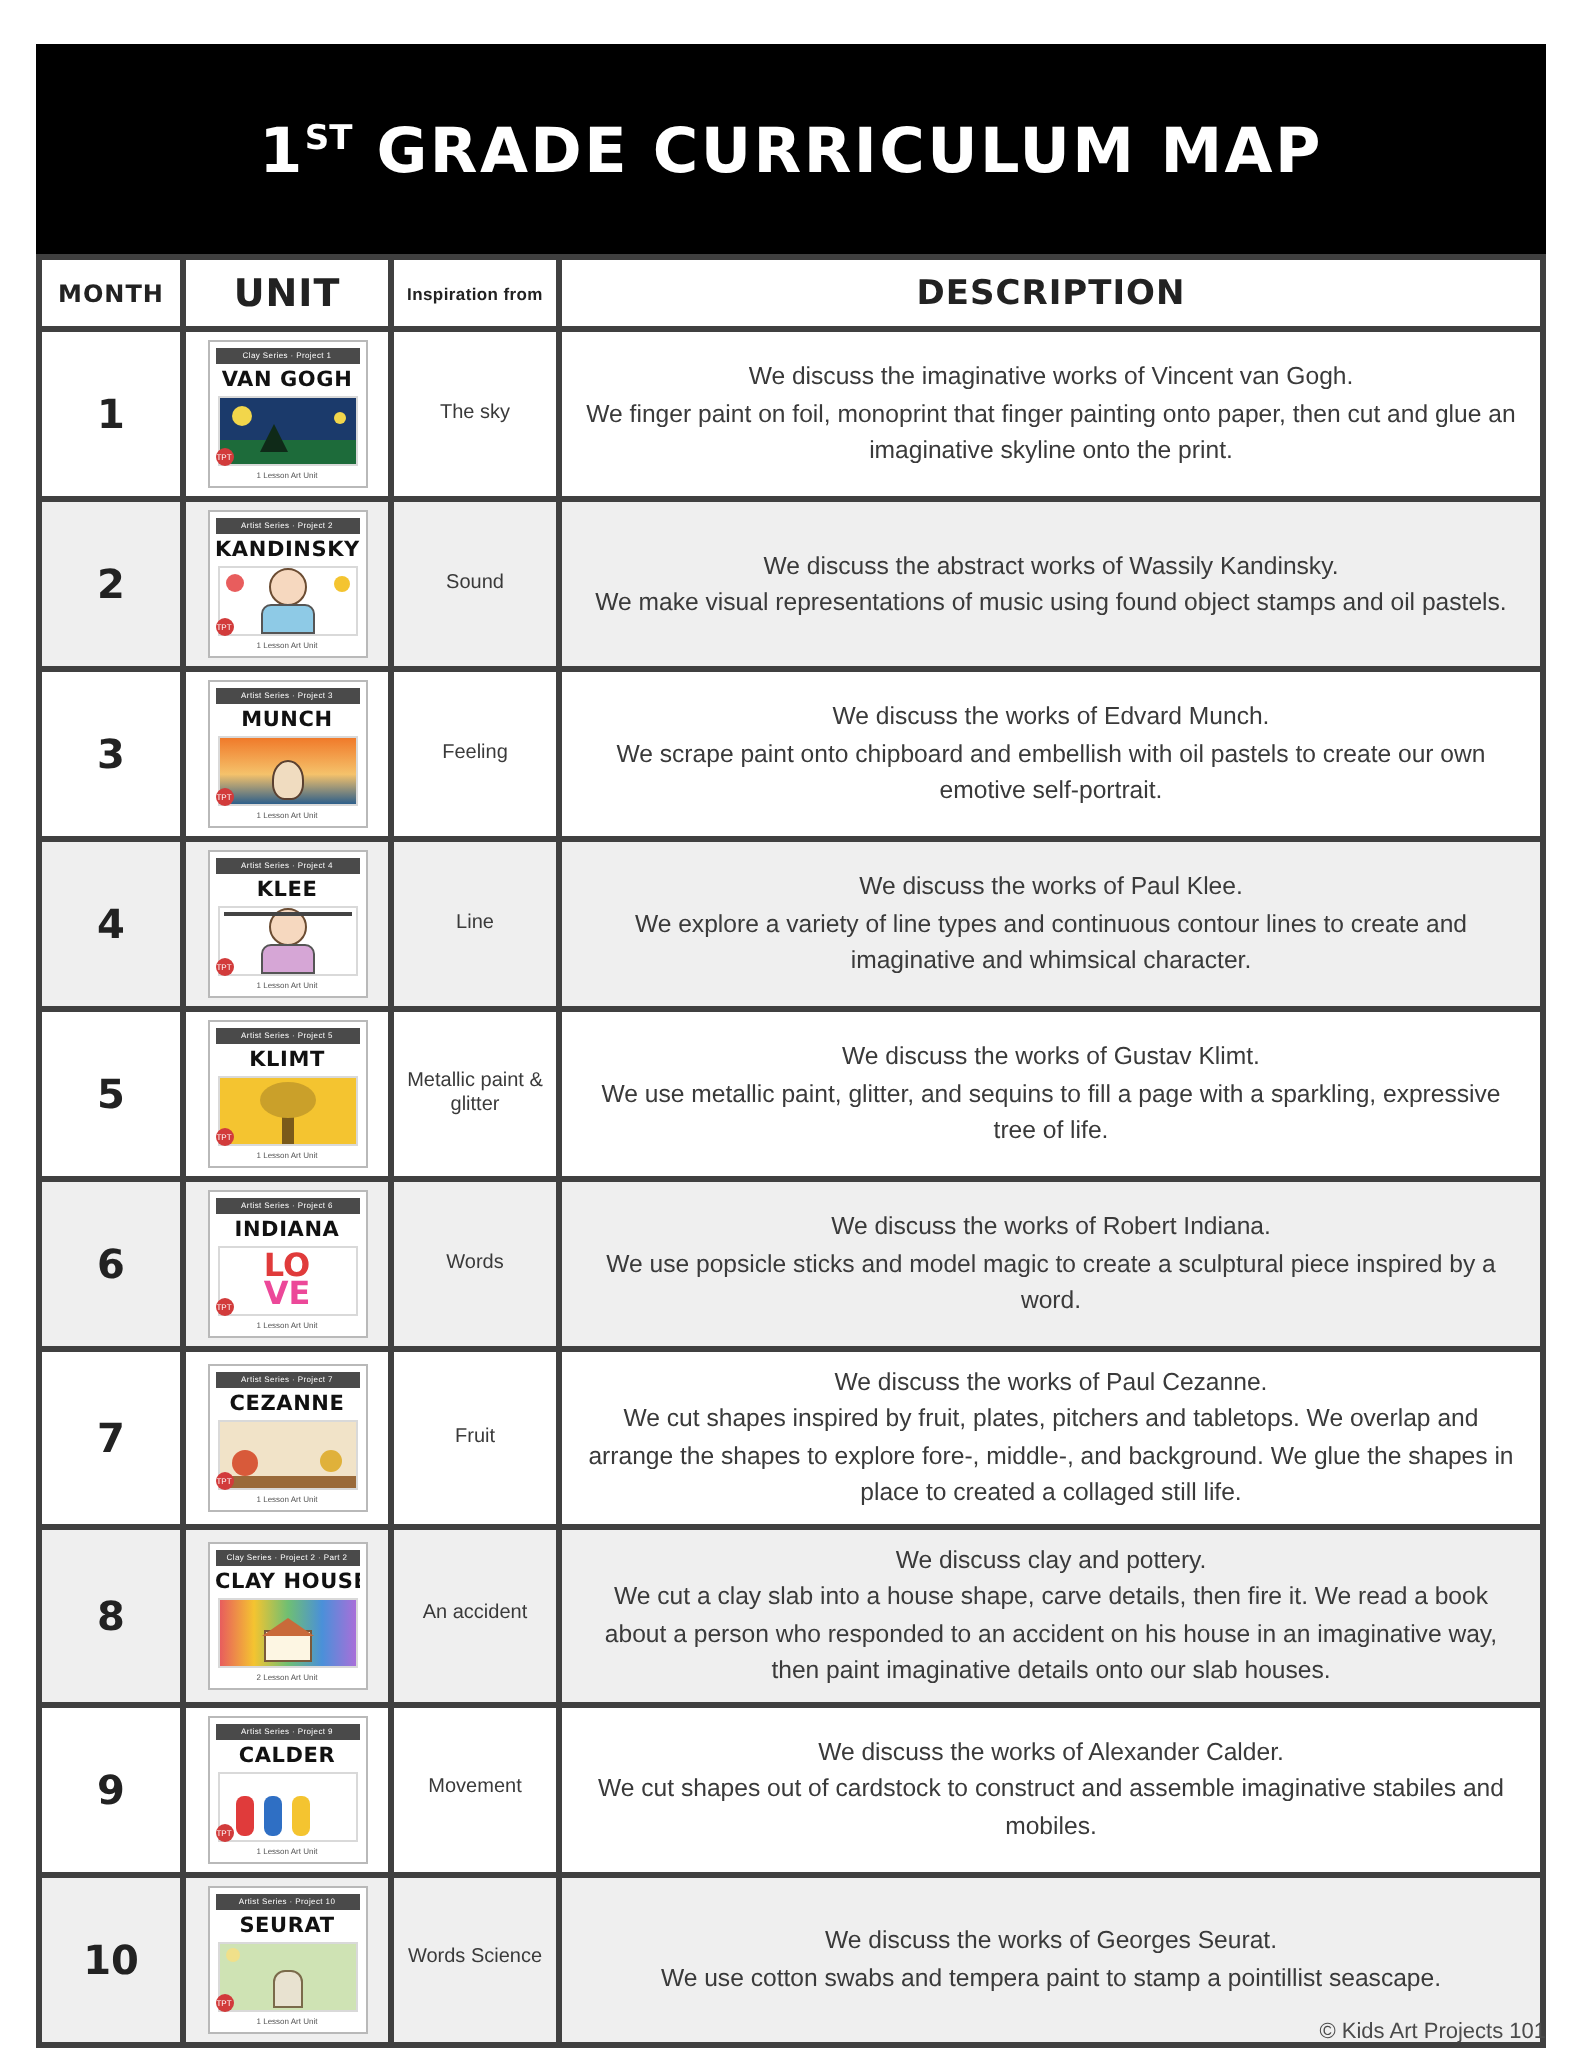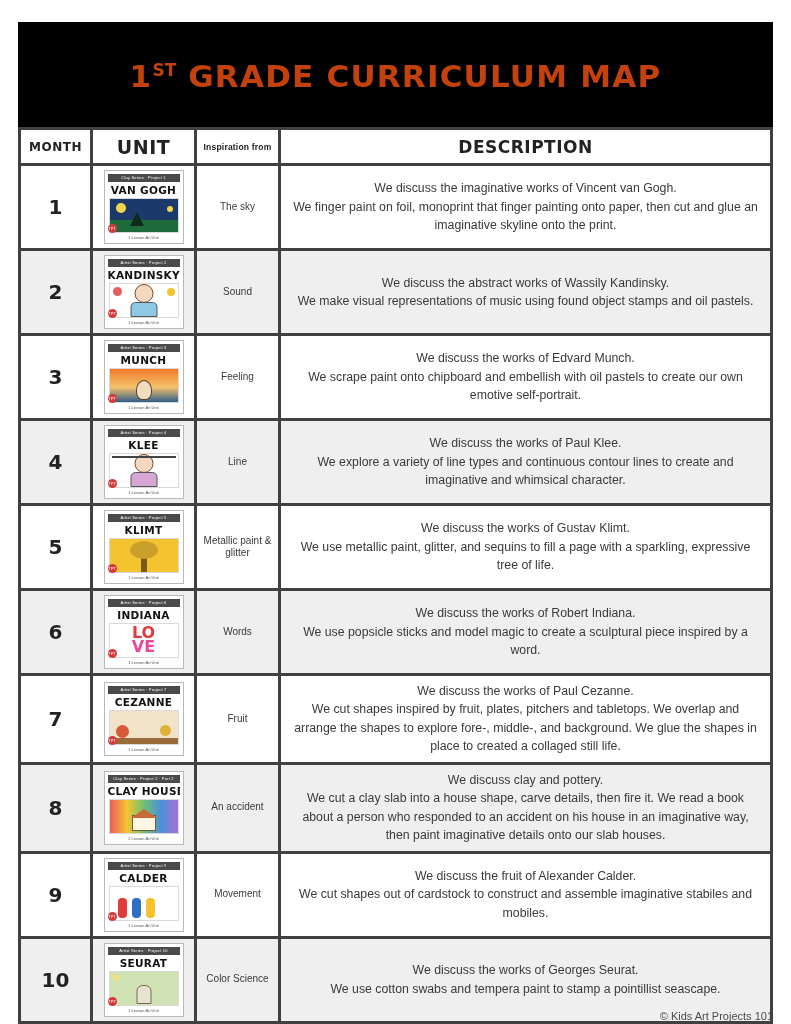--- a/index.html
+++ b/index.html
@@ -21,21 +21,21 @@
     left: 18px;
     top: 22px;
     width: 755px;
     height: 980px;
     box-sizing: border-box;
   }
 
   
   .header {
     background: #000000;
-    color: #c2410c;
+    color: #ffffff;
     height: 105px;
     box-sizing: border-box;
     display: flex;
     flex-direction: column;
     align-items: center;
     justify-content: center;
     padding-top: 4px;
   }
   .header-title {
     font-family: "DejaVu Sans", sans-serif;
@@ -430,40 +430,40 @@
                 <div style="position:absolute;left:8px;bottom:2px;width:9px;height:20px;border-radius:4px;background:#e03b3b;"></div>
                 <div style="position:absolute;left:22px;bottom:2px;width:9px;height:20px;border-radius:4px;background:#2f6fc4;"></div>
                 <div style="position:absolute;left:36px;bottom:2px;width:9px;height:20px;border-radius:4px;background:#f4c430;"></div>
               </div>
               <div class="badge">TPT</div>
               <div class="tfoot">1 Lesson Art Unit</div>
             </div>
           </td>
           <td class="insp">Movement</td>
           <td class="desc">
-            <div>We discuss the fruit of Alexander Calder.</div>
+            <div>We discuss the works of Alexander Calder.</div>
             <div>We cut shapes out of cardstock to construct and assemble imaginative stabiles and mobiles.</div>
           </td>
         </tr>
         <tr class="alt">
           <td class="month">10</td>
           <td class="unit">
             <div class="thumb">
               <div class="tl">Artist Series · Project 10</div>
               <div class="tname">SEURAT</div>
               <div class="art">
                 <div style="position:absolute;inset:0;background:#cfe3b4;"></div>
                 <div style="position:absolute;left:50%;transform:translateX(-50%);bottom:1px;width:13px;height:17px;border-radius:6px 6px 0 0;background:#e8e2d0;border:1px solid #7a6a4a;"></div>
                 <div style="position:absolute;left:3px;top:2px;width:7px;height:7px;border-radius:50%;background:#f0e08a;"></div>
               </div>
               <div class="badge">TPT</div>
               <div class="tfoot">1 Lesson Art Unit</div>
             </div>
           </td>
-          <td class="insp">Color Science</td>
+          <td class="insp">Words Science</td>
           <td class="desc">
             <div>We discuss the works of Georges Seurat.</div>
             <div>We use cotton swabs and tempera paint to stamp a pointillist seascape.</div>
           </td>
         </tr>
       </tbody>
   </table>
 
   <div class="footer">© Kids Art Projects 101</div>
 </div>

